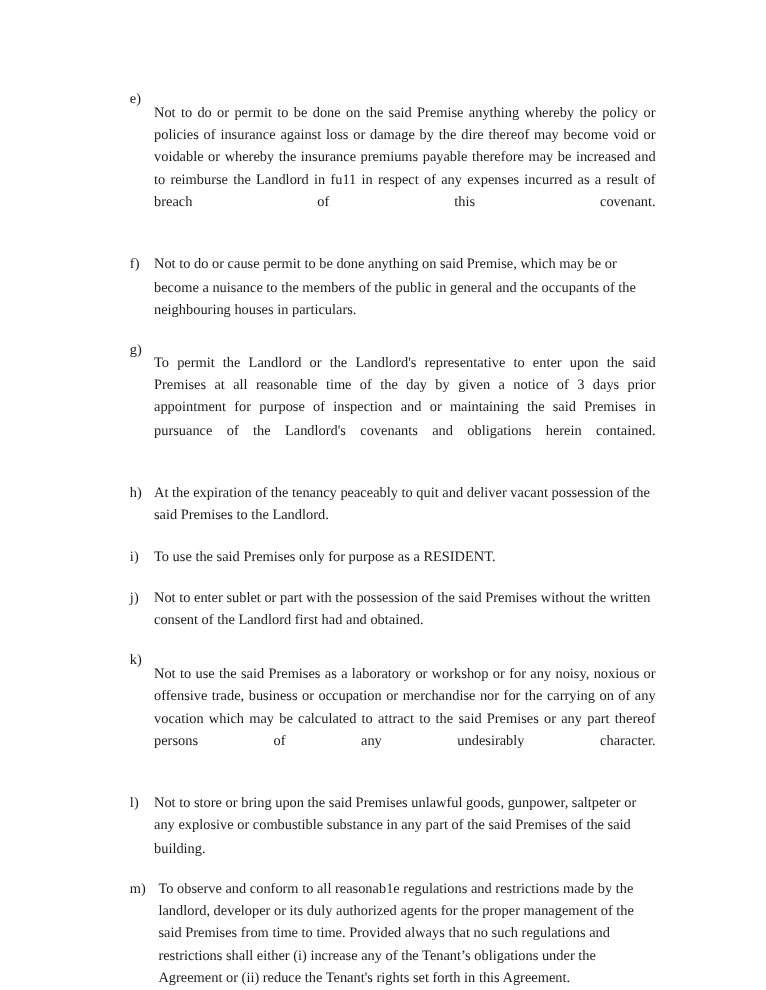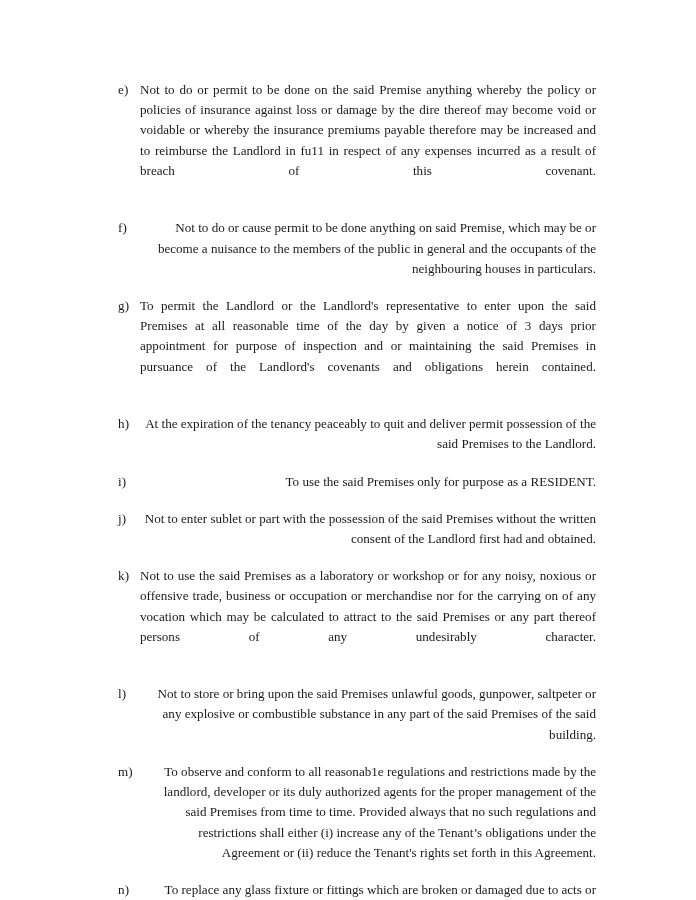--- a/index.html
+++ b/index.html
@@ -52,28 +52,29 @@
   }
 
   
   .clause.wide-label .clause-label {
     width: 26px;
   }
 
   .clause-text {
     flex: 1 1 auto;
     margin-left: 0px;
-    text-align: right;
+    text-align: left;
     hyphens: none;
   }
 
   
   .clause.justify .clause-text {
     text-align: justify;
     text-justify: inter-word;
+    margin-top: 12px;
   }
 
   
   .clause.justify .clause-text::after {
     content: "";
     display: inline-block;
     width: 100%;
   }
 </style>
 </head>
@@ -89,21 +90,21 @@
       <div class="clause">
         <span class="clause-label">f)</span>
         <span class="clause-text">Not to do or cause permit to be done anything on said Premise, which may be or become a nuisance to the members of the public in general and the occupants of the neighbouring houses in particulars.</span>
       </div>
       <div class="clause justify">
         <span class="clause-label">g)</span>
         <span class="clause-text">To permit the Landlord or the Landlord's representative to enter upon the said Premises at all reasonable time of the day by given a notice of 3 days prior appointment for purpose of inspection and or maintaining the said Premises in pursuance of the Landlord's covenants and obligations herein contained.</span>
       </div>
       <div class="clause">
         <span class="clause-label">h)</span>
-        <span class="clause-text">At the expiration of the tenancy peaceably to quit and deliver permit possession of the said Premises to the Landlord.</span>
+        <span class="clause-text">At the expiration of the tenancy peaceably to quit and deliver vacant possession of the said Premises to the Landlord.</span>
       </div>
       <div class="clause">
         <span class="clause-label">i)</span>
         <span class="clause-text">To use the said Premises only for purpose as a RESIDENT.</span>
       </div>
       <div class="clause">
         <span class="clause-label">j)</span>
         <span class="clause-text">Not to enter sublet or part with the possession of the said Premises without the written consent of the Landlord first had and obtained.</span>
       </div>
       <div class="clause justify">

